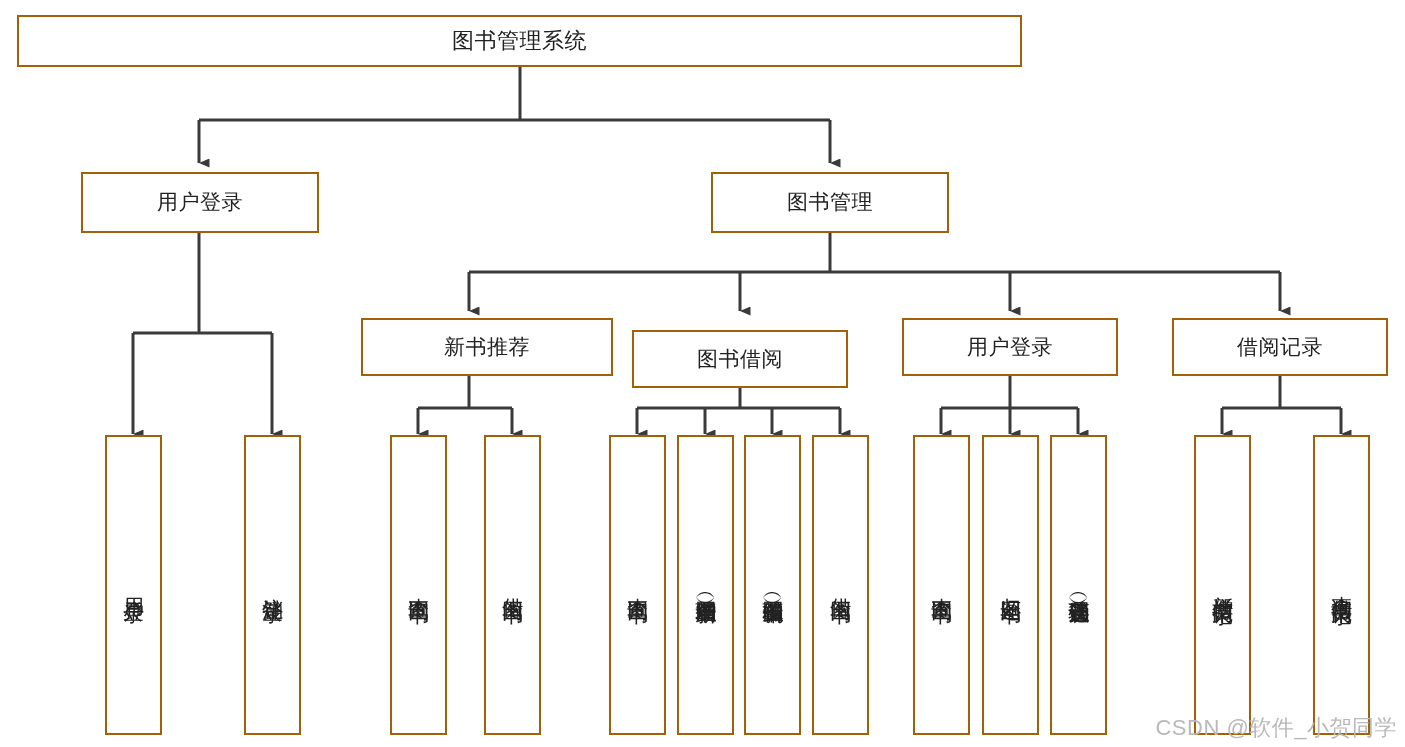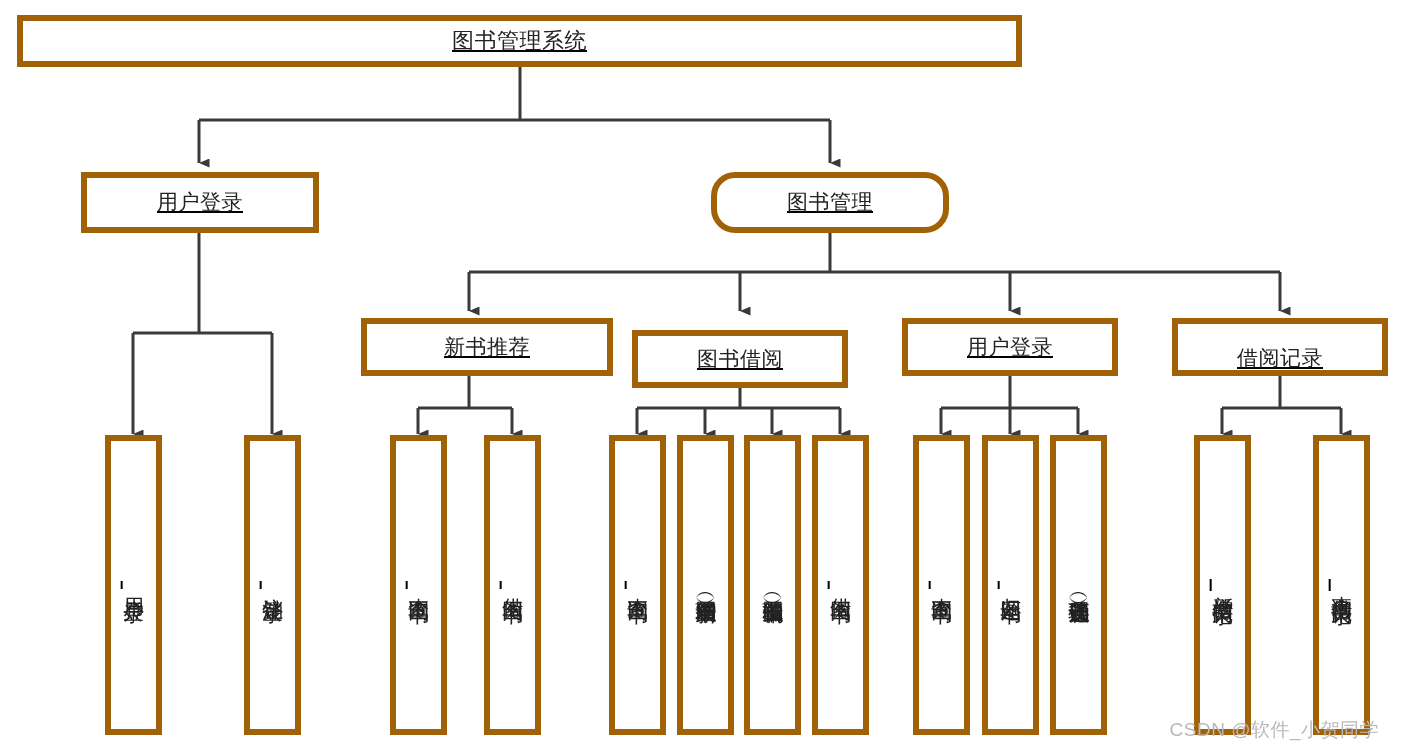--- a/index.html
+++ b/index.html
@@ -23,26 +23,25 @@
     left: 0;
     top: 0;
     width: 1405px;
     height: 747px;
     pointer-events: none;
   }
   .node {
     position: absolute;
     box-sizing: border-box;
     background: #ffffff;
-    border: 6px solid #a16207;
+    border: 2px solid #a16207;
     display: flex;
     align-items: center;
     justify-content: center;
     z-index: 2;
-    text-decoration: underline;
   }
   .node-label {
     color: #222222;
     font-size: 21px;
     line-height: 1.15;
     letter-spacing: 0.5px;
     white-space: nowrap;
     text-align: center;
   }
   
@@ -64,24 +63,24 @@
     letter-spacing: 2px;
     white-space: nowrap;
     max-height: 100%;
   }
   .node.vertical.long .node-label {
     line-height: 1.18;
     letter-spacing: 0px;
   }
   #watermark {
     position: absolute;
-    right: 26px;
+    right: 8px;
     bottom: 4px;
     color: #b9b9b9;
-    font-size: 19px;
+    font-size: 22px;
     letter-spacing: 0.5px;
     z-index: 5;
     white-space: nowrap;
   }
 </style>
 </head>
 <body>
 
 <div id="diagram-canvas">
 
@@ -136,37 +135,37 @@
   </svg>
 
   <div class="node root" style="left:17px; top:15px; width:1005px; height:52px;">
     <span class="node-label">图书管理系统</span>
   </div>
 
   <div class="node" style="left:81px; top:172px; width:238px; height:61px;">
     <span class="node-label">用户登录</span>
   </div>
 
-  <div class="node" style="left:711px; top:172px; width:238px; height:61px;border-radius:24px;">
+  <div class="node" style="left:711px; top:172px; width:238px; height:61px;">
     <span class="node-label">图书管理</span>
   </div>
 
   <div class="node" style="left:361px; top:318px; width:252px; height:58px;">
     <span class="node-label">新书推荐</span>
   </div>
 
   <div class="node" style="left:632px; top:330px; width:216px; height:58px;">
     <span class="node-label">图书借阅</span>
   </div>
 
   <div class="node" style="left:902px; top:318px; width:216px; height:58px;">
     <span class="node-label">用户登录</span>
   </div>
 
-  <div class="node" style="left:1172px; top:318px; width:216px; height:58px;align-items:flex-end;">
+  <div class="node" style="left:1172px; top:318px; width:216px; height:58px;">
     <span class="node-label">借阅记录</span>
   </div>
 
   <div class="node vertical" style="left:105px; top:435px; width:57px; height:300px;">
     <span class="node-label">用户登录</span>
   </div>
 
   <div class="node vertical" style="left:244px; top:435px; width:57px; height:300px;">
     <span class="node-label">注销登录</span>
   </div>

